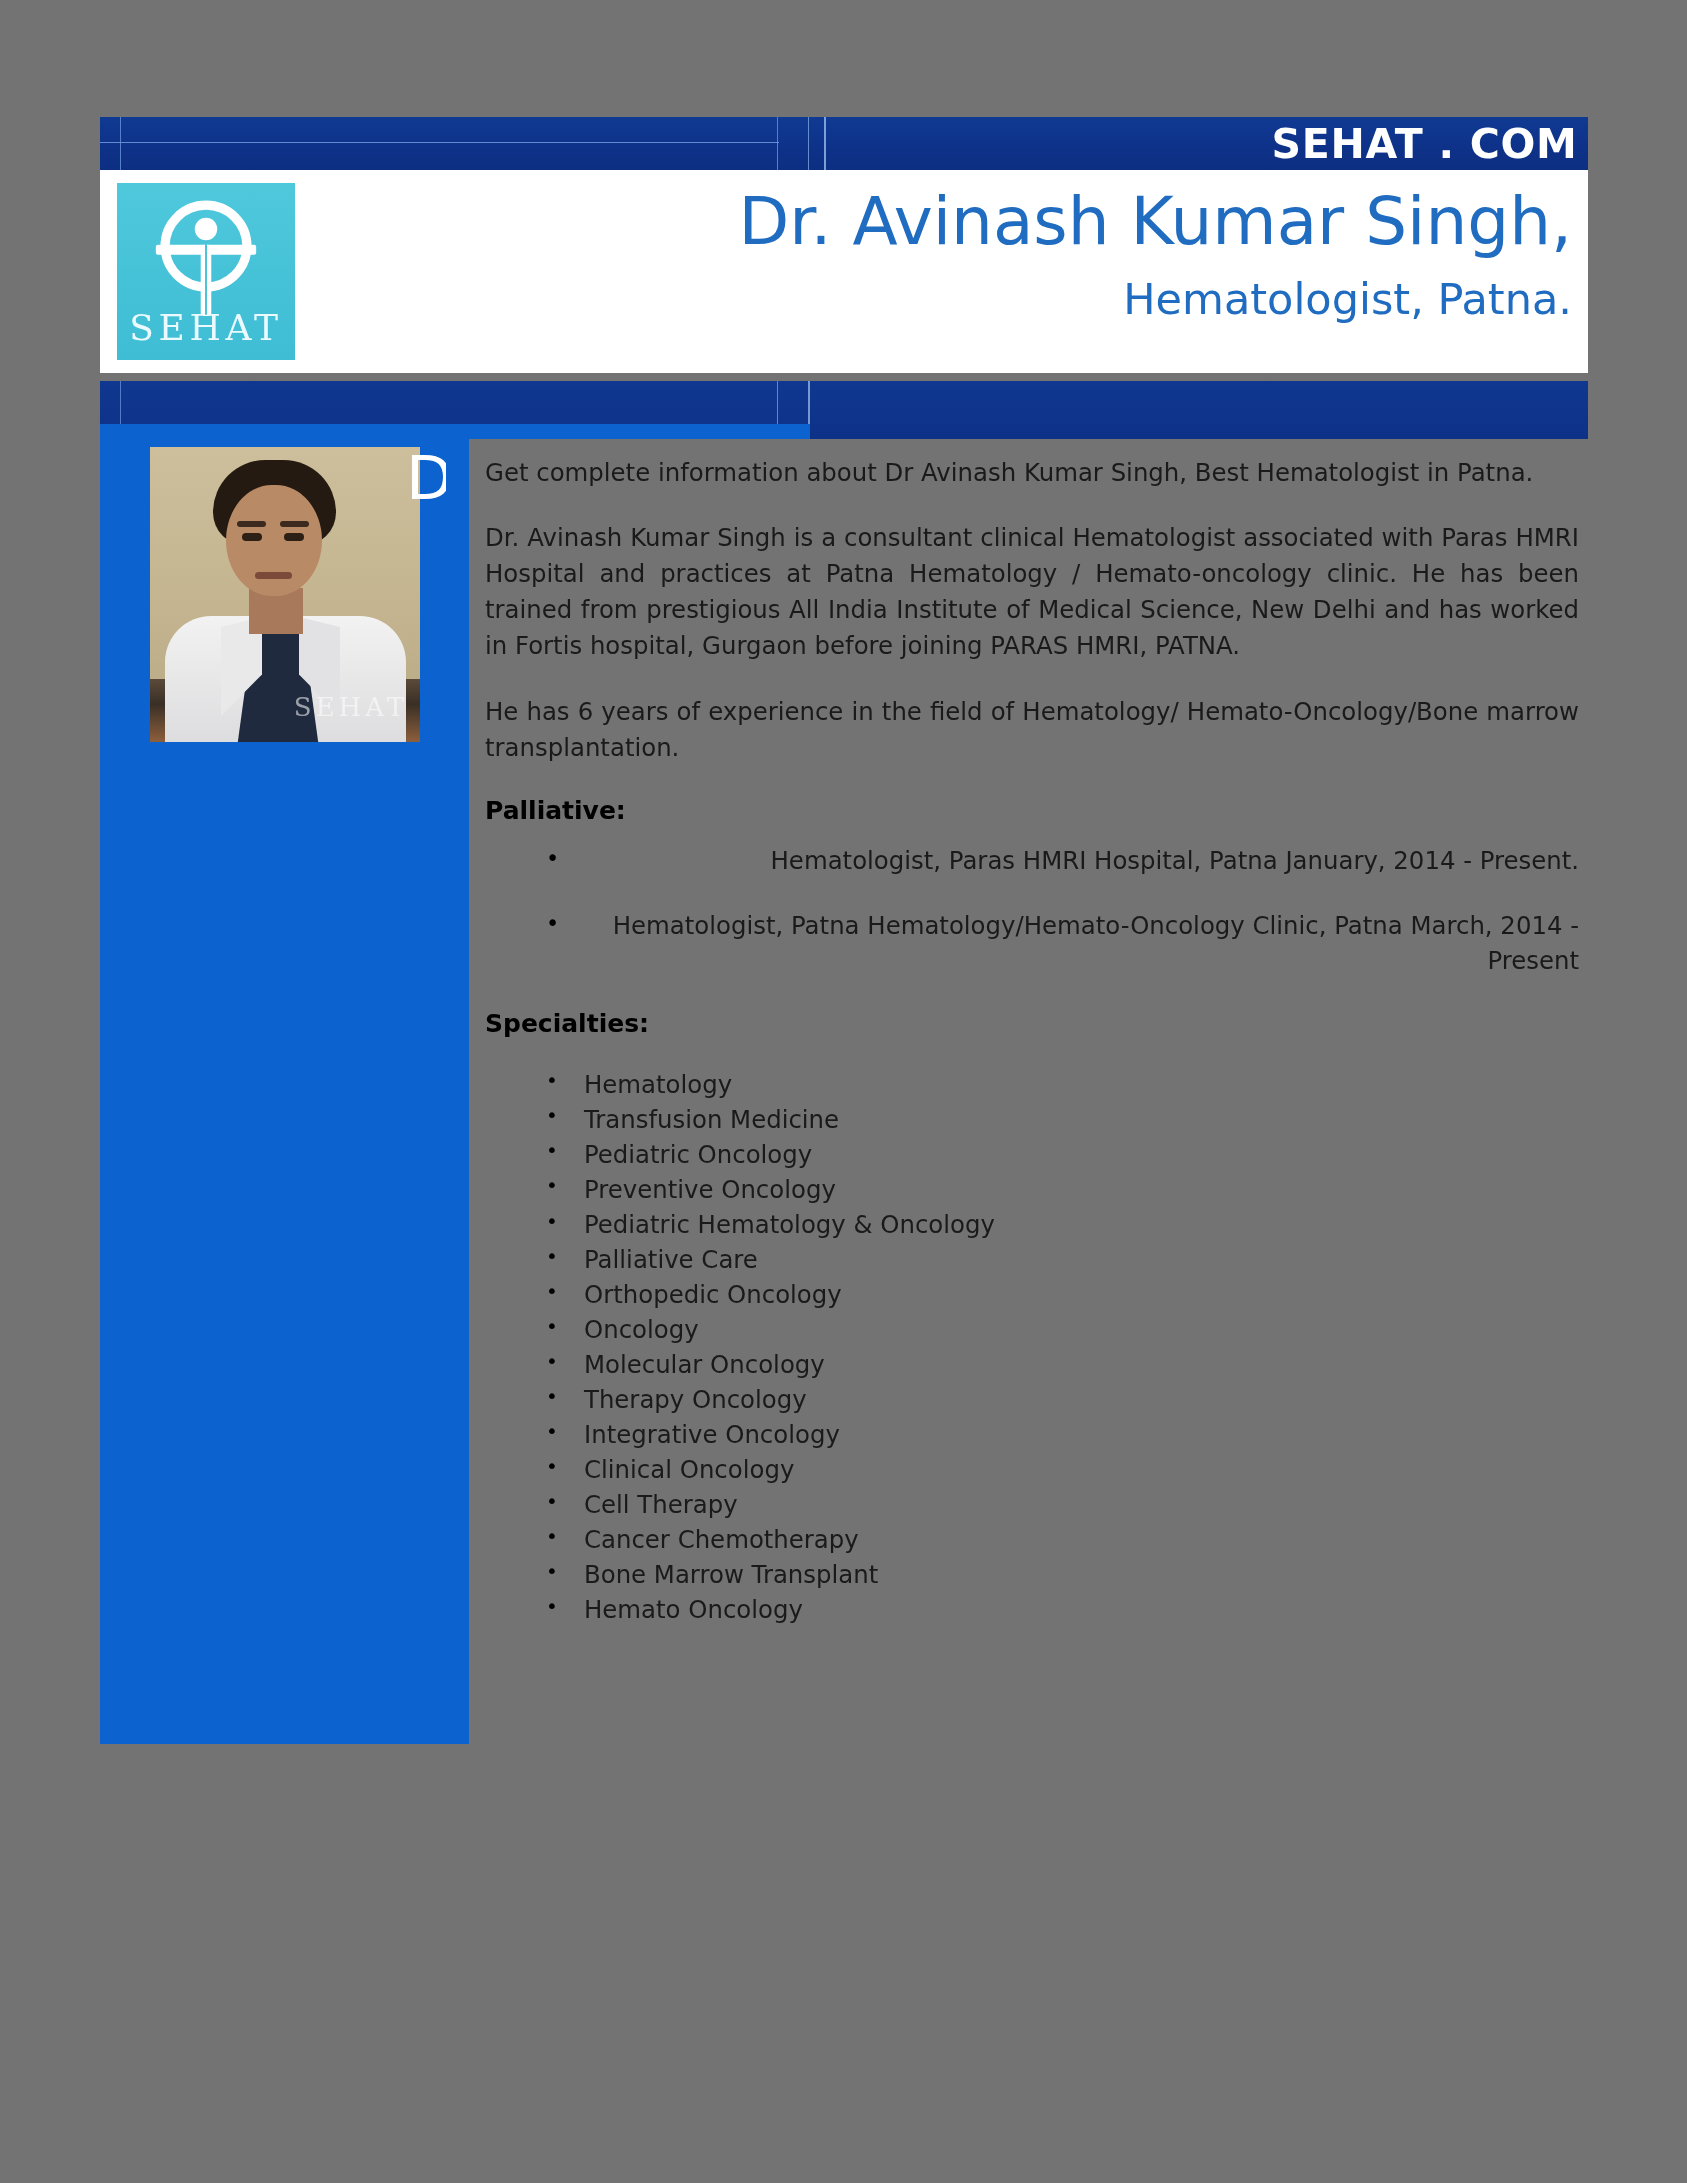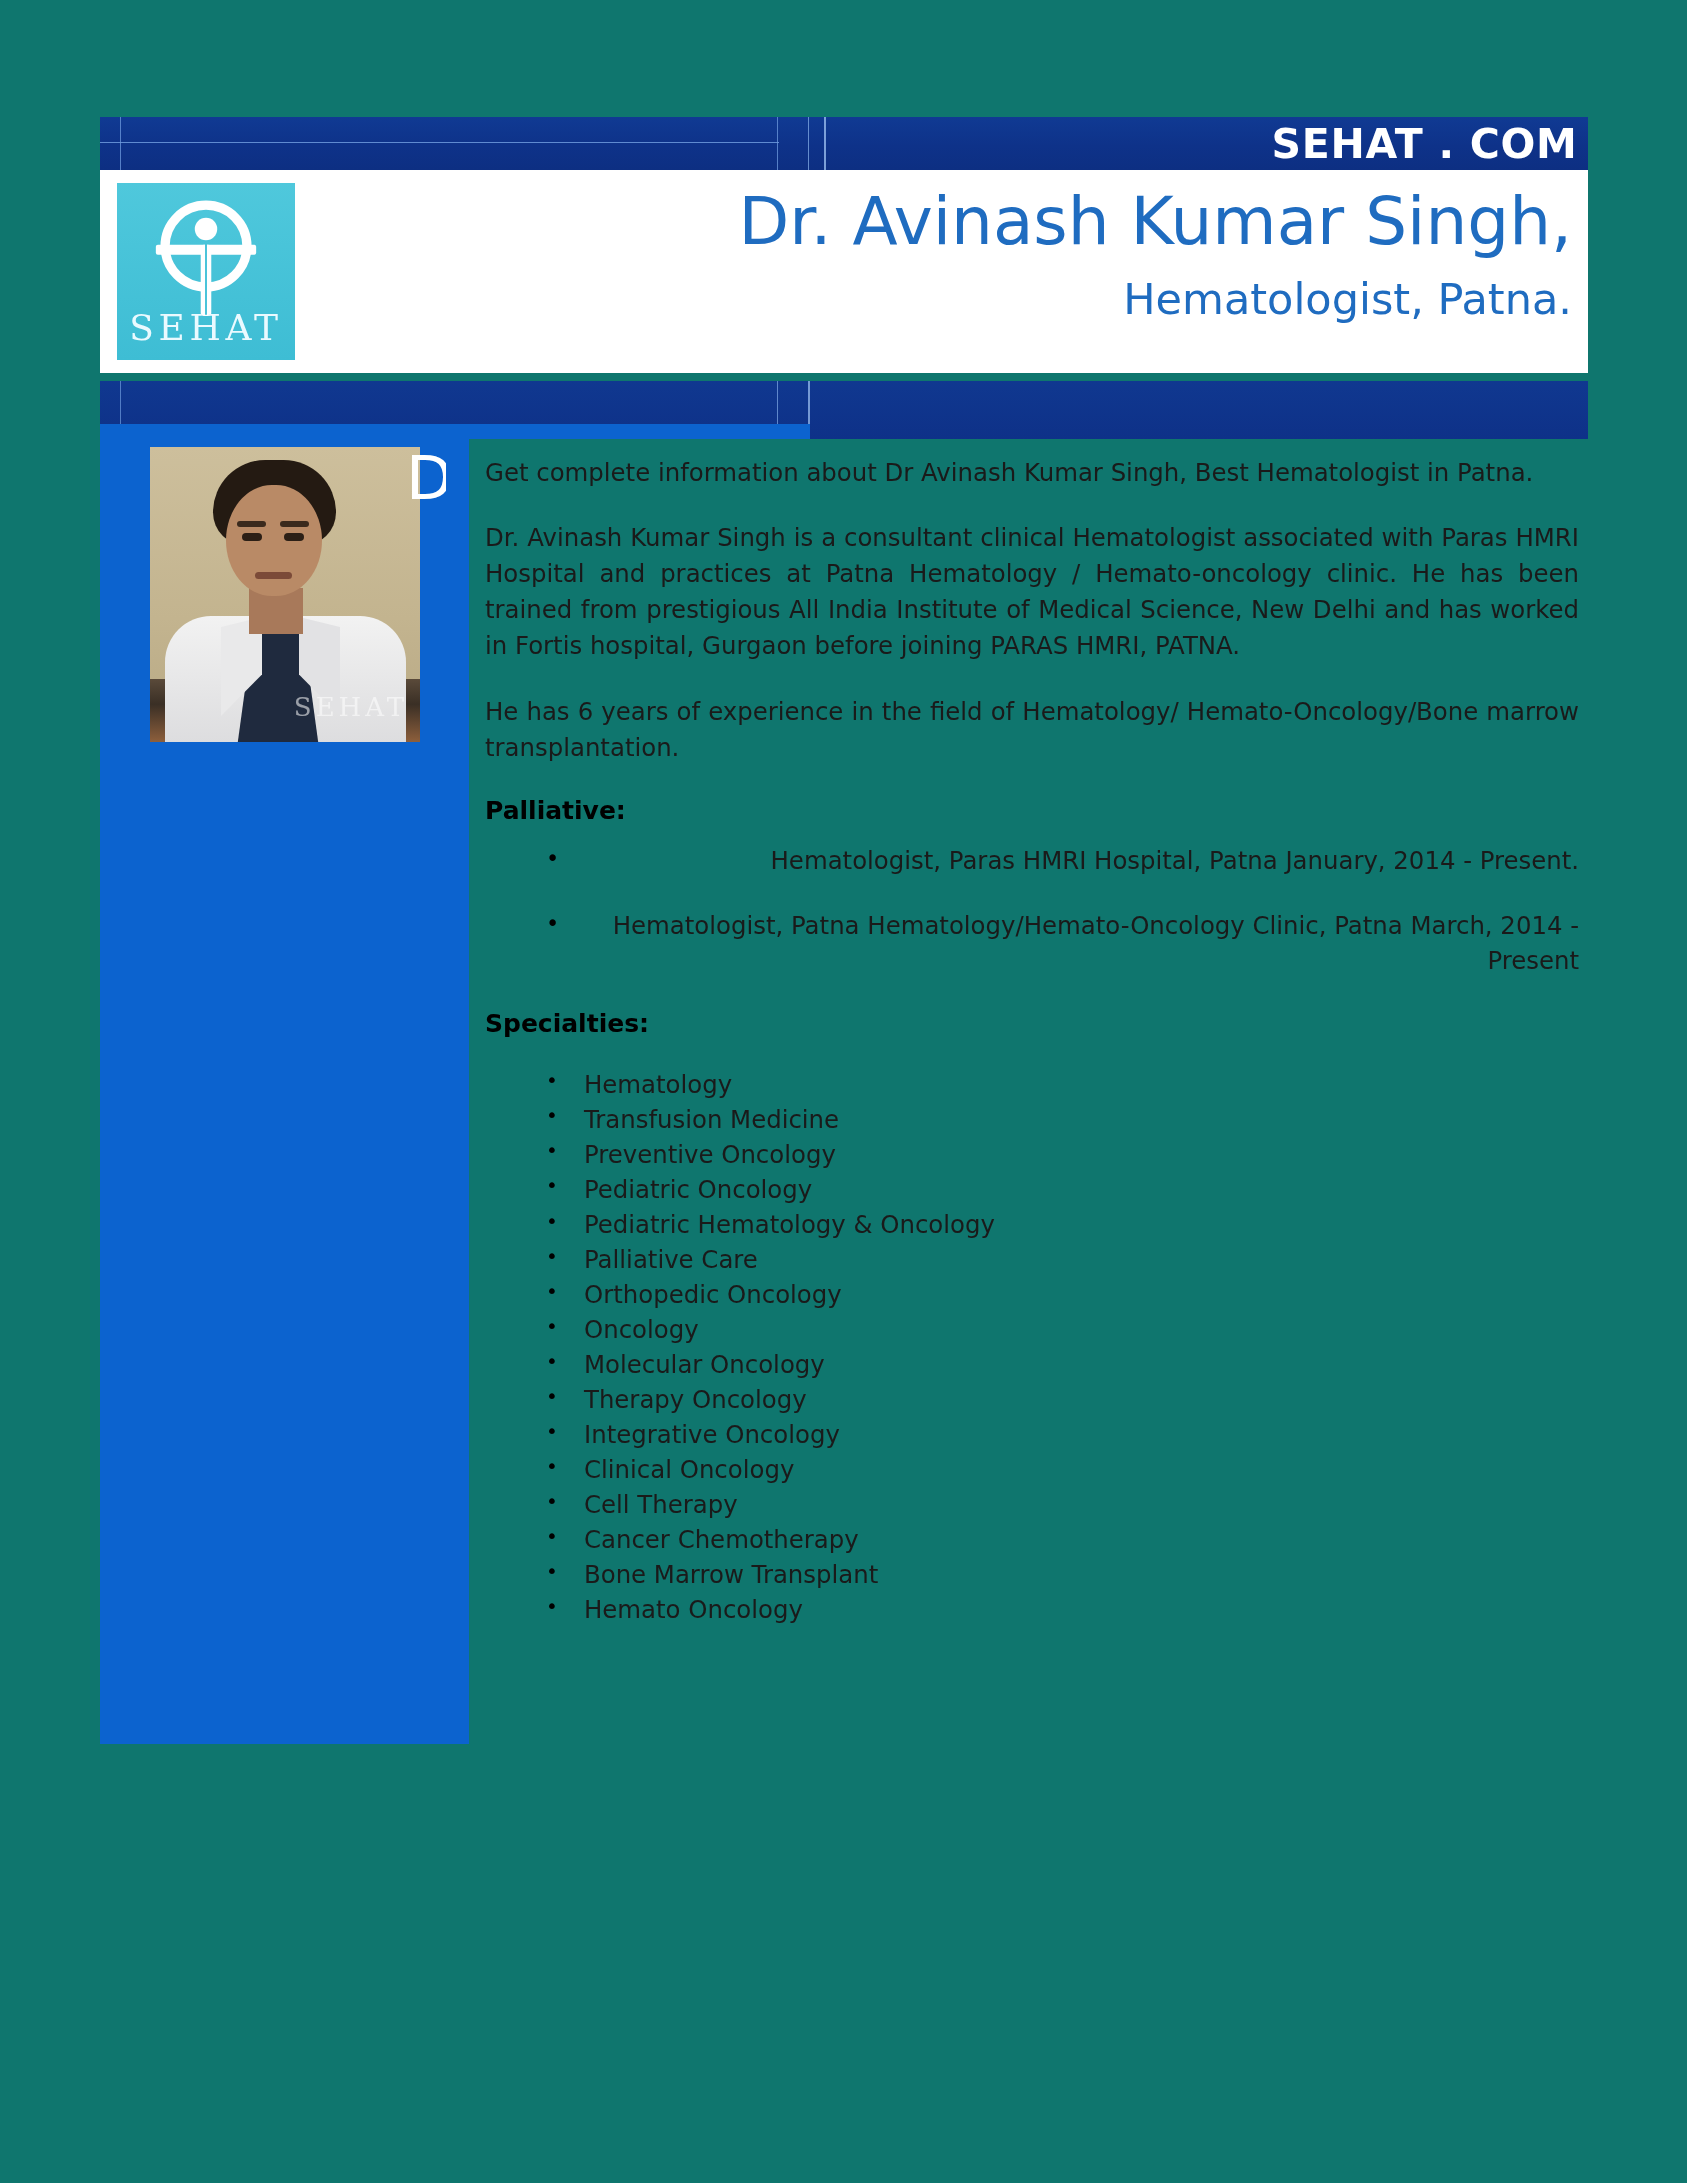--- a/index.html
+++ b/index.html
@@ -12,21 +12,21 @@
     width: 1687px;
     height: 2183px;
     position: relative;
     font-family: "DejaVu Sans", sans-serif;
     overflow: hidden;
   }
 
   .page {
     position: absolute;
     inset: 0;
-    background: #0f766e;
+    background: #737373;
   }
 
   
   .topbar {
     position: absolute;
     left: 100px;
     top: 117px;
     width: 1488px;
     height: 53px;
     background: #12398f;
@@ -509,22 +509,22 @@
     <ul class="exp-list">
       <li>Hematologist, Paras HMRI Hospital, Patna January, 2014 -  Present.</li>
       <li>Hematologist, Patna Hematology/Hemato-Oncology Clinic, Patna March, 2014 -  Present</li>
     </ul>
 
     <h2 class="heading">Specialties:</h2>
 
     <ul class="spec-list">
       <li>Hematology</li>
       <li>Transfusion Medicine</li>
+      <li>Pediatric Oncology</li>
       <li>Preventive Oncology</li>
-      <li>Pediatric Oncology</li>
       <li>Pediatric Hematology &amp; Oncology</li>
       <li>Palliative Care</li>
       <li>Orthopedic Oncology</li>
       <li>Oncology</li>
       <li>Molecular Oncology</li>
       <li>Therapy Oncology</li>
       <li>Integrative Oncology</li>
       <li>Clinical Oncology</li>
       <li>Cell Therapy</li>
       <li>Cancer Chemotherapy</li>

